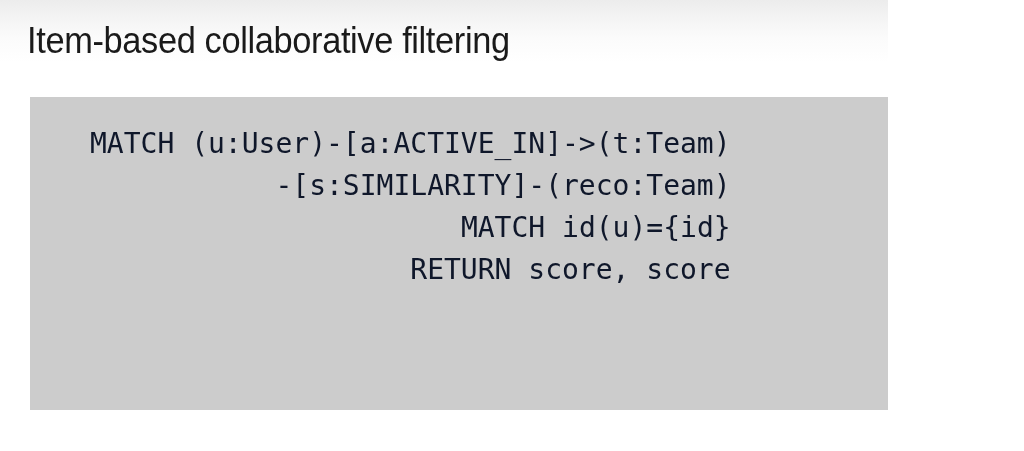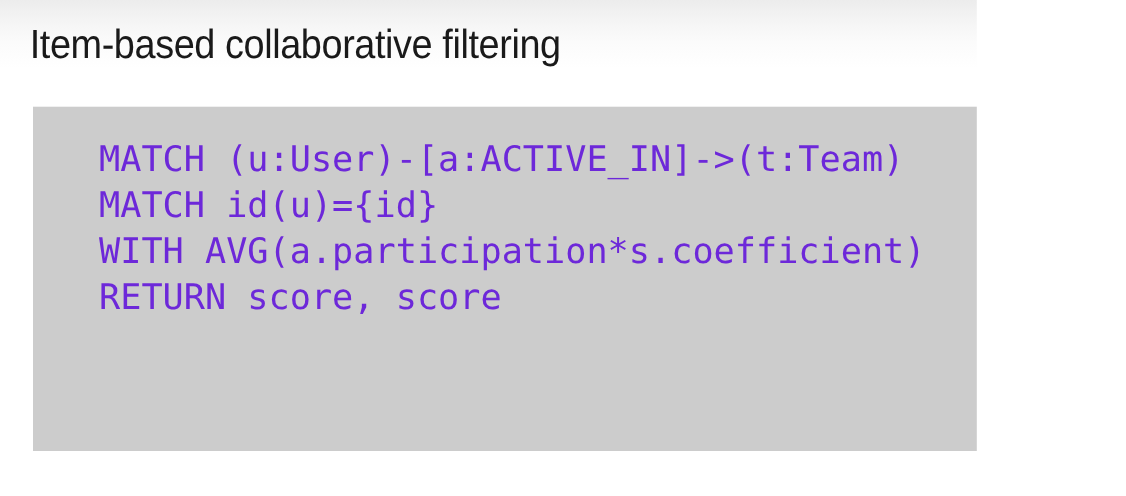--- a/index.html
+++ b/index.html
@@ -14,20 +14,21 @@
     font-family: "Liberation Sans", sans-serif;
     overflow: hidden;
   }
 
   #slide {
     position: relative;
     width: 888px;
     height: 451px;
     background: #ffffff;
     overflow: hidden;
+    text-align: right;
   }
 
   
   #top-gradient {
     position: absolute;
     left: 0;
     top: 0;
     width: 1024px;
     height: 62px;
     background: linear-gradient(to bottom,
@@ -64,39 +65,39 @@
     box-sizing: border-box;
   }
 
   #code-listing {
     position: absolute;
     left: 60px;
     top: 26px;
     margin: 0;
     padding: 0;
     font-family: "DejaVu Sans Mono", monospace;
-    font-size: 32px;
+    font-size: 28px;
     line-height: 42px;
-    color: #6d28d9;
+    color: #0f172a;
     white-space: pre;
     letter-spacing: 0px;
   }
 
   .code-line {
     display: block;
     white-space: pre;
     height: 42px;
   }
 </style>
 </head>
 <body>
 
 <div id="slide">
 
   <div id="top-gradient"></div>
 
   <div id="slide-title">Item-based collaborative filtering</div>
 
   <div id="code-block">
-    <pre id="code-listing"><code><span class="code-line">MATCH (u:User)-[a:ACTIVE_IN]-&gt;(t:Team)</span><span class="code-line">MATCH id(u)={id}</span><span class="code-line">WITH AVG(a.participation*s.coefficient)</span><span class="code-line">RETURN score, score</span></code></pre>
+    <pre id="code-listing"><code><span class="code-line">MATCH (u:User)-[a:ACTIVE_IN]-&gt;(t:Team)</span><span class="code-line">  -[s:SIMILARITY]-(reco:Team)</span><span class="code-line">MATCH id(u)={id}</span><span class="code-line">RETURN score, score</span></code></pre>
   </div>
 
 </div>
 
 </body></html>

